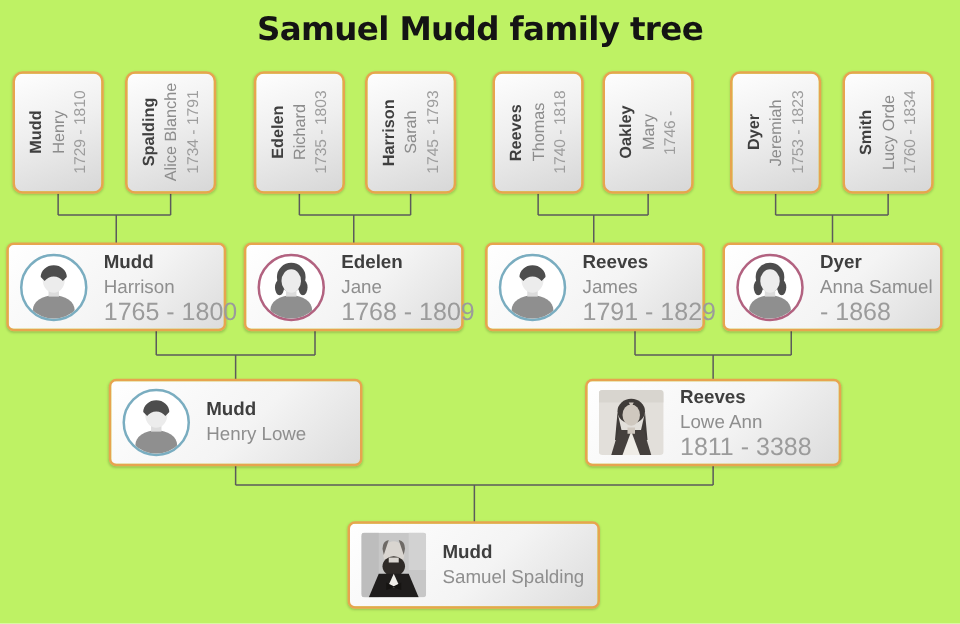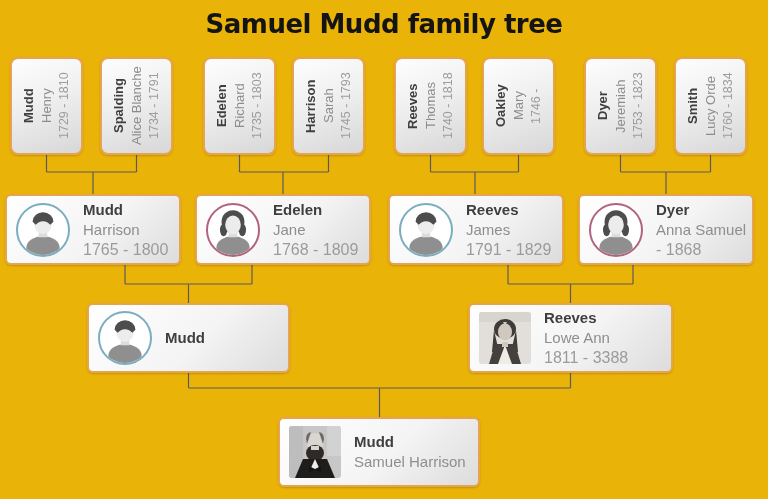--- a/index.html
+++ b/index.html
@@ -1,17 +1,17 @@
 <!DOCTYPE html>
 <html><head>
 <meta charset="utf-8">
 <style>
   html,body{margin:0;padding:0;background:#ffffff;}
   #stage{
-    position:relative;width:768px;height:499px;background:#eab308;overflow:hidden;
+    position:relative;width:768px;height:499px;background:#bef264;overflow:hidden;
     font-family:"Liberation Sans", sans-serif;
   }
   #title{
     position:absolute;left:0;top:9px;width:768px;text-align:center;
     font-family:"DejaVu Sans", sans-serif;
     font-size:26px;font-weight:800;color:#141414;letter-spacing:-0.5px;
   }
   #connectors{position:absolute;left:0;top:0;z-index:1;}
   
   .vcard{
@@ -43,21 +43,21 @@
   }
   .avatar.male{border:2px solid #7aadc0;}
   .avatar.female{border:2px solid #b26280;}
   .photo{
     flex:0 0 auto;width:52px;height:52px;margin-left:9px;border-radius:3px;
     overflow:hidden;display:block;
   }
   .info{margin-left:13px;line-height:20px;white-space:nowrap;}
   .p-surname{font-weight:bold;font-size:15px;color:#3f3f3f;}
   .p-given{font-size:15px;color:#8e8e8e;}
-  .p-dates{font-size:16px;color:#9b9b9b;}
+  .p-dates{font-size:20px;color:#9b9b9b;}
 </style>
 </head>
 <body>
 
 <div id="stage">
 
   <div id="title">Samuel Mudd family tree</div>
 
   <svg id="connectors" width="768" height="499">
     <path fill="none" stroke="#5b5b5b" stroke-width="1.2" d="
@@ -183,20 +183,21 @@
     <span class="avatar male">
       <svg width="50" height="50" viewBox="0 0 48 48">
         <ellipse cx="24" cy="41" rx="16" ry="11" fill="#8f8f8f"></ellipse>
         <rect x="20" y="23" width="8" height="8" fill="#dcdcdc"></rect>
         <ellipse cx="24" cy="18" rx="8.5" ry="10" fill="#ececec"></ellipse>
         <path d="M14,16 A10,9 0 0 1 34,16 L31,19 A8.5,8 0 0 0 17,19 Z" fill="#4d4d4d"></path>
       </svg>
     </span>
     <div class="info">
       <div class="p-surname">Mudd</div>
+      <div class="p-given">Henry Lowe</div>
     </div>
   </div>
 
   <div class="pcard" style="left:468px;top:303px;width:205px;height:70px">
     <span class="photo">
       <svg width="52" height="52" viewBox="0 0 52 52">
         <rect width="52" height="52" fill="#e2dfda"></rect>
         <rect width="52" height="10" fill="#d8d5cf"></rect>
         <ellipse cx="26" cy="17" rx="11" ry="10" fill="#3f3b38"></ellipse>
         <path d="M15,18 L13,40 L20,40 Z" fill="#3f3b38"></path>
@@ -226,17 +227,17 @@
         <path d="M35,13 Q35,7 30,6 L34,18 Z" fill="#6e6a66"></path>
         <ellipse cx="26" cy="27" rx="9" ry="8" fill="#2e2a27"></ellipse>
         <rect x="22" y="20" width="8" height="4" fill="#d9d5d0"></rect>
         <path d="M6,52 L14,33 L38,33 L46,52 Z" fill="#1f1d1c"></path>
         <path d="M26,33 L21,44 L31,44 Z" fill="#efede9"></path>
         <path d="M20,40 L26,43 L32,40 L32,46 L26,44 L20,46 Z" fill="#161412"></path>
       </svg>
     </span>
     <div class="info">
       <div class="p-surname">Mudd</div>
-      <div class="p-given">Samuel Harrison</div>
+      <div class="p-given">Samuel Spalding</div>
     </div>
   </div>
 
 </div>
 
 </body></html>

